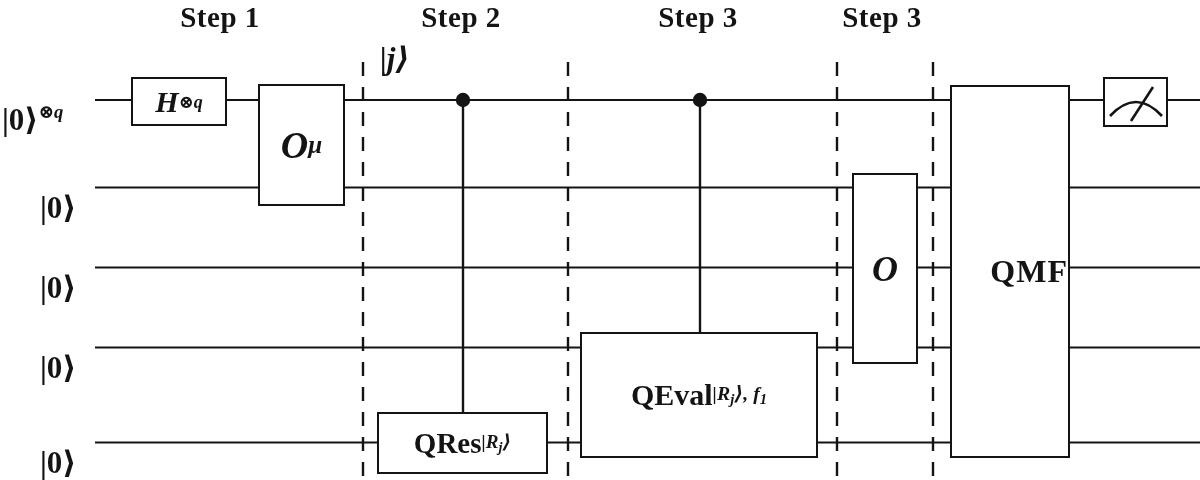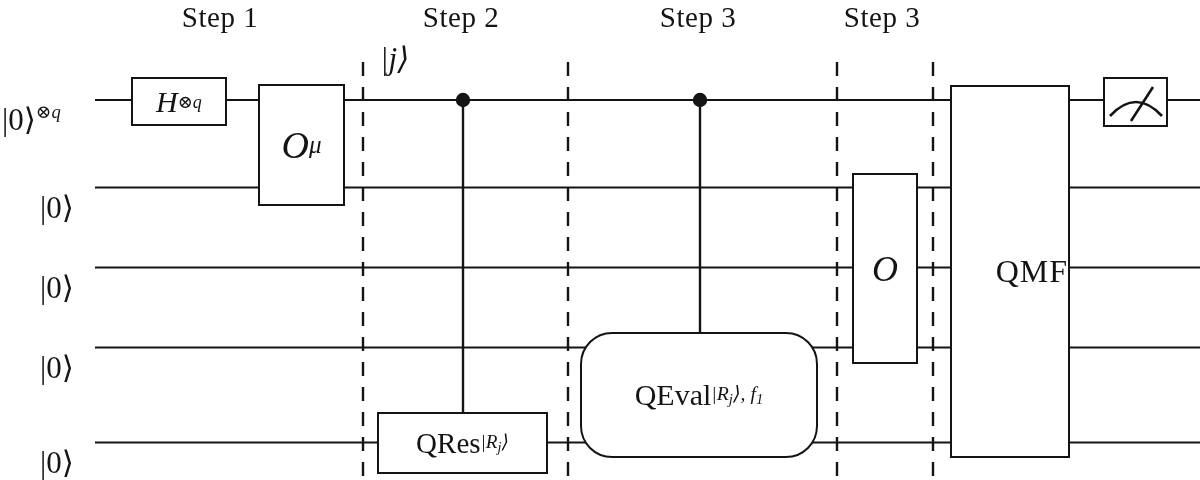--- a/index.html
+++ b/index.html
@@ -3,20 +3,21 @@
 <meta charset="utf-8">
 <style>
   html,body{margin:0;padding:0;background:#ffffff;}
   .canvas{
     position:relative;
     width:1200px;height:480px;
     background:#ffffff;
     font-family:"Liberation Serif","DejaVu Serif","DejaVu Sans",serif;
     color:#141414;
     overflow:hidden;
+    font-weight:bold;
   }
   .lines-layer{position:absolute;left:0;top:0;width:1200px;height:480px;z-index:1;}
   .step-label{
     position:absolute;top:1px;transform:translateX(-50%);
     font-size:29px;letter-spacing:.5px;white-space:nowrap;z-index:3;
   }
   .ket-label{
     position:absolute;transform:translateY(-54%);
     font-size:31px;white-space:nowrap;z-index:3;margin-top:21px;
   }
@@ -31,21 +32,21 @@
     display:flex;align-items:center;justify-content:center;
     z-index:2;white-space:nowrap;
   }
   .g-italic{font-style:italic;}
   .g-sup{font-size:0.60em;vertical-align:0.60em;font-style:italic;}
   .g-sub{font-size:0.66em;vertical-align:-0.38em;font-style:italic;}
   .g-sub2{font-size:0.74em;vertical-align:-0.30em;}
   .hadamard{left:131px;top:77px;width:96px;height:49px;font-size:30px;}
   .oracle-mu{left:258px;top:84px;width:87px;height:122px;font-size:38px;}
   .qres{left:377px;top:412px;width:171px;height:62px;font-size:29px;text-align:right;}
-  .qeval{left:580px;top:332px;width:238px;height:126px;font-size:30px;border-radius:32px;}
+  .qeval{left:580px;top:332px;width:238px;height:126px;font-size:30px;}
   .oracle{left:852px;top:173px;width:66px;height:191px;font-size:36px;}
   .qmf{left:950px;top:85px;width:120px;height:373px;font-size:32px;letter-spacing:1px;justify-content:flex-end;}
   .meter{left:1103px;top:77px;width:65px;height:50px;}
 </style>
 </head>
 <body>
 
 <div class="canvas">
 
   <svg class="lines-layer" width="1200" height="480" viewBox="0 0 1200 480">

